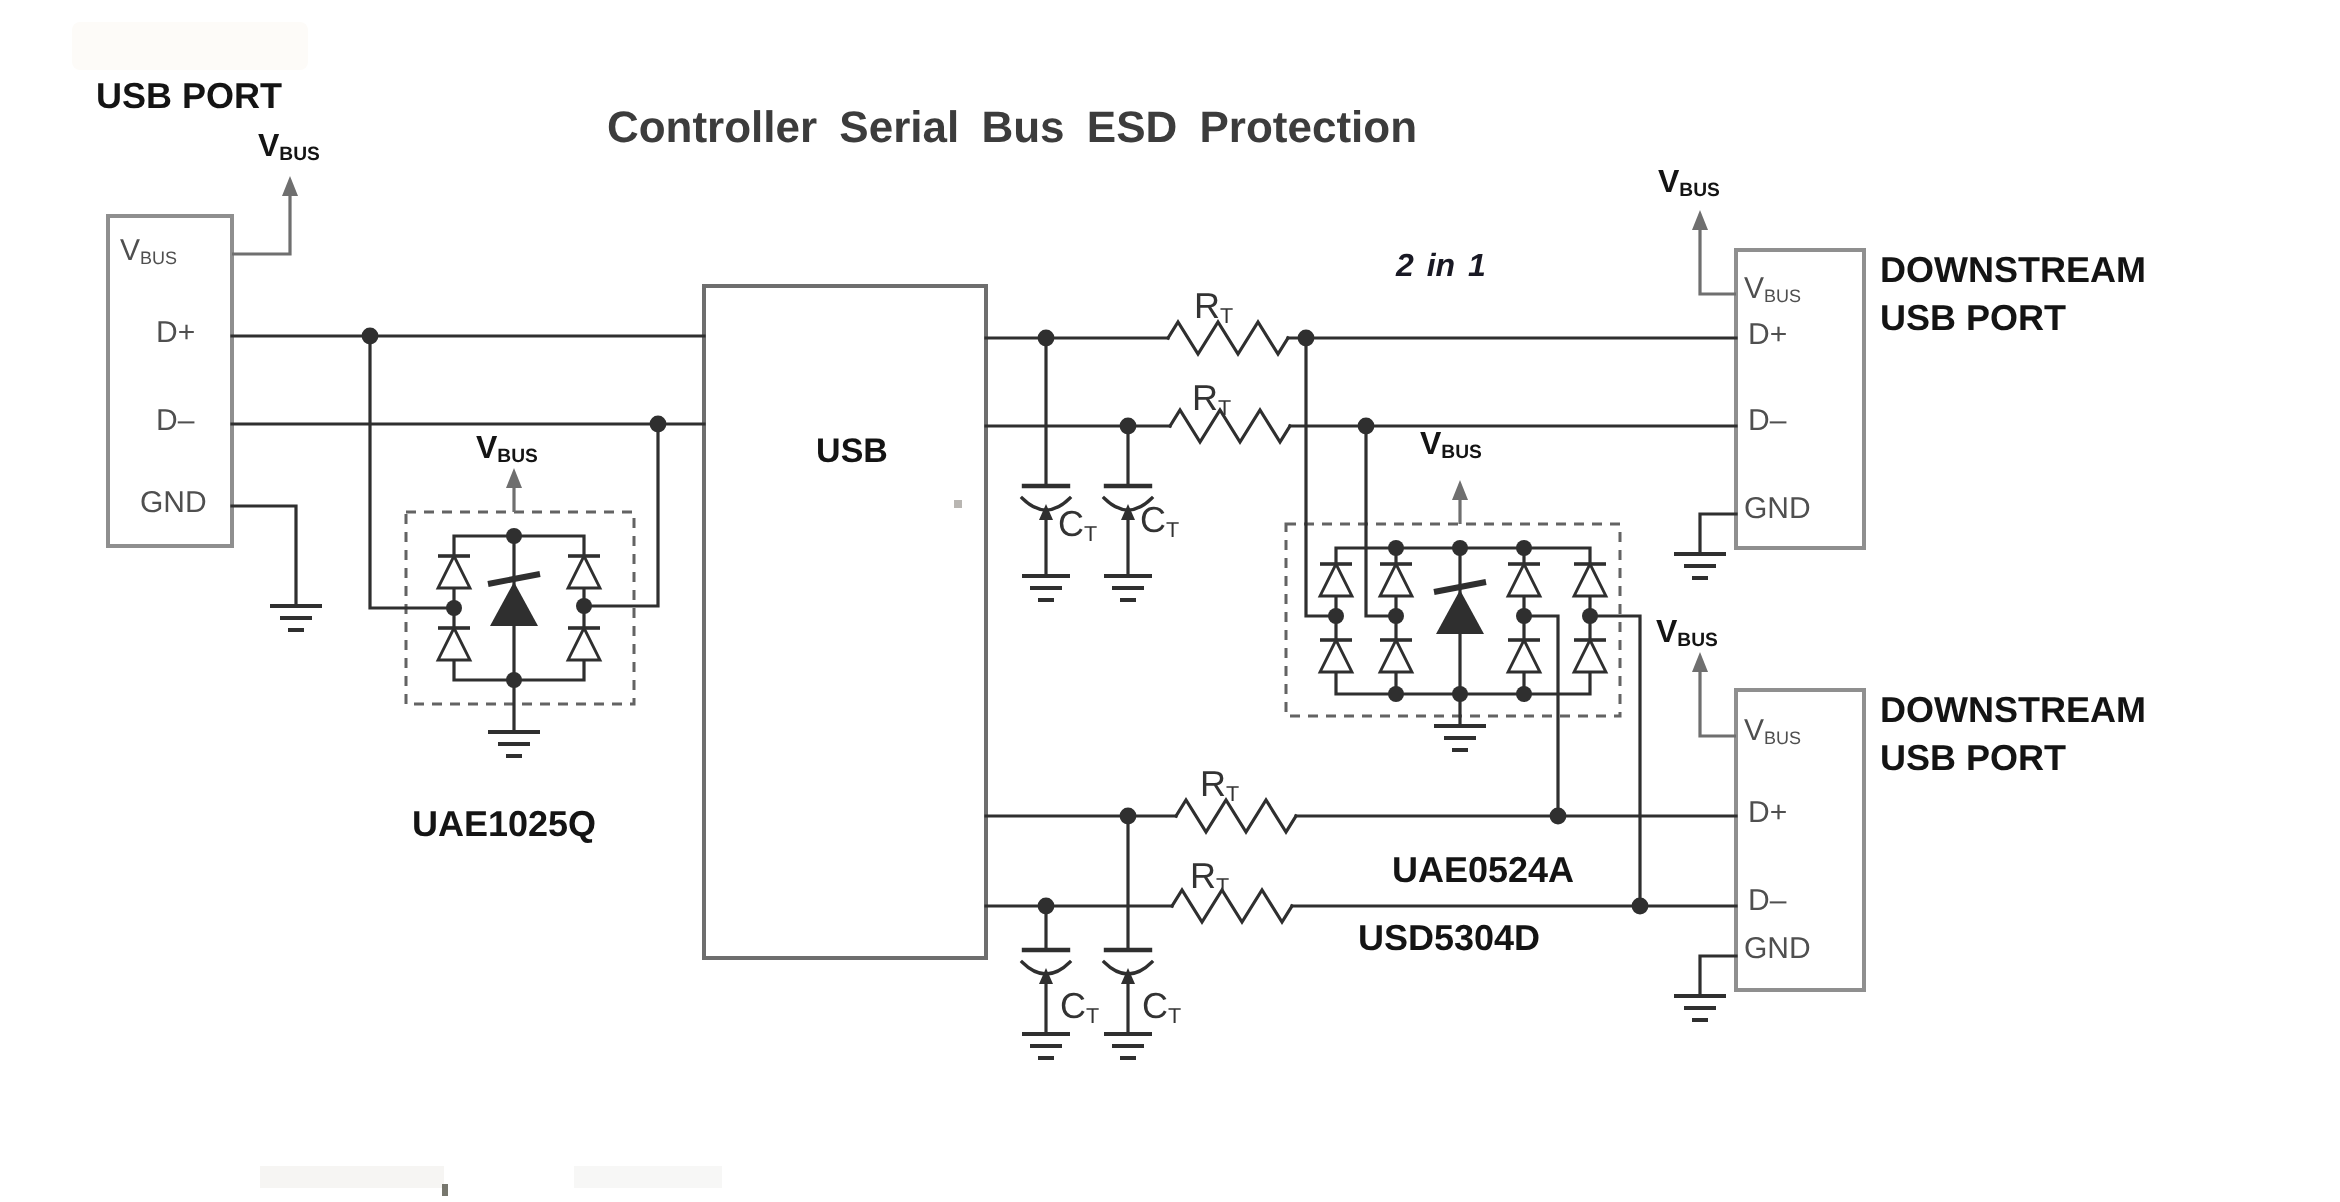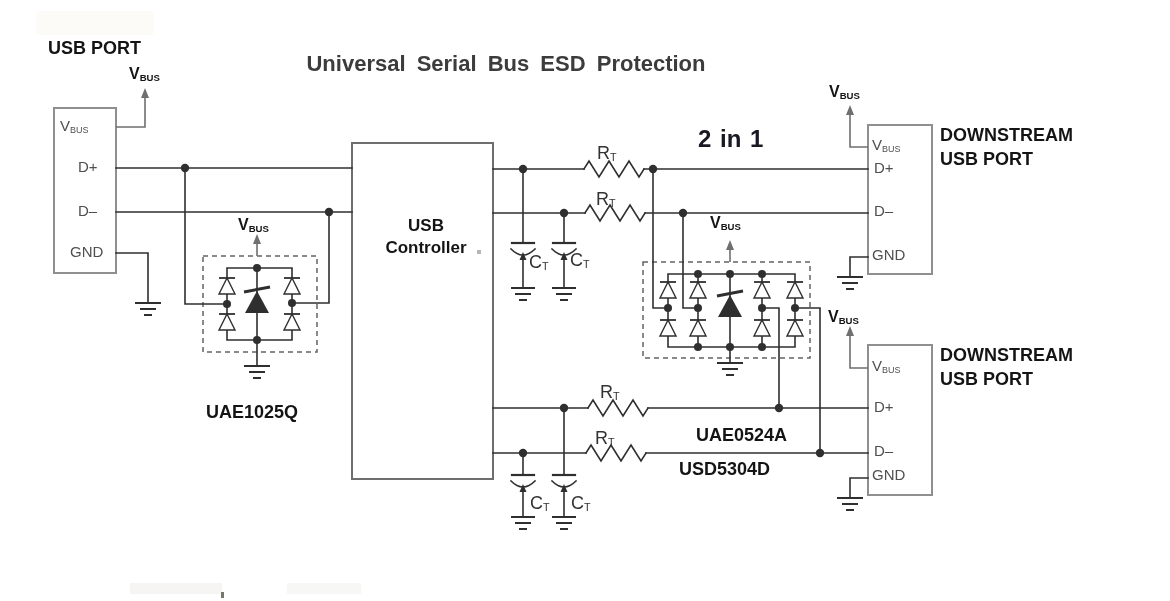--- a/index.html
+++ b/index.html
@@ -23,21 +23,21 @@
   .fillshape { fill:var(--wire-color,#2f2f2f); }
   .gstub { fill:var(--stub-color,#6f6f6f); }
 
   
   .lbl { position:absolute; white-space:nowrap; color:var(--label-color,#141414); }
   .sub { font-size:0.6em; vertical-align:-0.22em; letter-spacing:0; }
   .title { left:291px; top:51px; width:430px; text-align:center;
            font-size:22px; font-weight:bold; color:var(--title-color,#3c3c3c); word-spacing:5px; }
   .port-title { font-size:18px; font-weight:bold; }
   .part-no { font-size:18px; font-weight:bold; }
-  .anno { font-size:24px; font-weight:bold; color:var(--annotation-color,#191924); word-spacing:2px; }
+  .anno { font-size:16px; font-weight:bold; color:var(--annotation-color,#191924); word-spacing:2px;font-style:italic; }
   .vbus { font-size:16px; font-weight:bold; }
   .pin  { font-size:15px; color:var(--pin-color,#4f4f4f); }
   .pin-vbus { font-size:15px; color:var(--pin-color,#4f4f4f); }
   .ctrl { left:352px; top:215px; width:148px; text-align:center;
           font-size:17px; font-weight:bold; line-height:22px; }
   .down { font-size:18px; font-weight:bold; line-height:24px; }
   .rc   { font-size:18px; color:#333; }
 
   
   .artifact { position:absolute; }
@@ -264,38 +264,37 @@
       <circle class="dot" cx="698" cy="347" r="4"></circle>
       <circle class="dot" cx="730" cy="347" r="4"></circle>
       <circle class="dot" cx="762" cy="347" r="4"></circle>
       <circle class="dot" cx="564" cy="408" r="4.2"></circle>
       <circle class="dot" cx="523" cy="453" r="4.2"></circle>
       <circle class="dot" cx="779" cy="408" r="4.2"></circle>
       <circle class="dot" cx="820" cy="453" r="4.2"></circle>
     </g>
   </svg>
 
-  <div class="lbl title">Universal Serial Bus ESD Protection</div>
+  <div class="lbl title">Controller Serial Bus ESD Protection</div>
 
   <div class="lbl port-title" style="left:48px;top:38px">USB PORT</div>
 
   <div class="lbl vbus" style="left:129px;top:65px"><span>V</span><span class="sub">BUS</span></div>
   <div class="lbl vbus" style="left:238px;top:216px"><span>V</span><span class="sub">BUS</span></div>
   <div class="lbl vbus" style="left:710px;top:214px"><span>V</span><span class="sub">BUS</span></div>
   <div class="lbl vbus" style="left:829px;top:83px"><span>V</span><span class="sub">BUS</span></div>
   <div class="lbl vbus" style="left:828px;top:308px"><span>V</span><span class="sub">BUS</span></div>
 
   <div class="lbl pin-vbus" style="left:60px;top:117px"><span>V</span><span class="sub">BUS</span></div>
   <div class="lbl pin" style="left:78px;top:158px">D+</div>
   <div class="lbl pin" style="left:78px;top:202px">D–</div>
   <div class="lbl pin" style="left:70px;top:243px">GND</div>
 
   <div class="lbl ctrl">
     <div>USB</div>
-    <div>Controller</div>
   </div>
 
   <div class="lbl part-no" style="left:206px;top:402px">UAE1025Q</div>
   <div class="lbl part-no" style="left:696px;top:425px">UAE0524A</div>
   <div class="lbl part-no" style="left:679px;top:459px">USD5304D</div>
 
   <div class="lbl anno" style="left:698px;top:125px">2 in 1</div>
 
   <div class="lbl down" style="left:940px;top:123px">
     <div>DOWNSTREAM</div>

